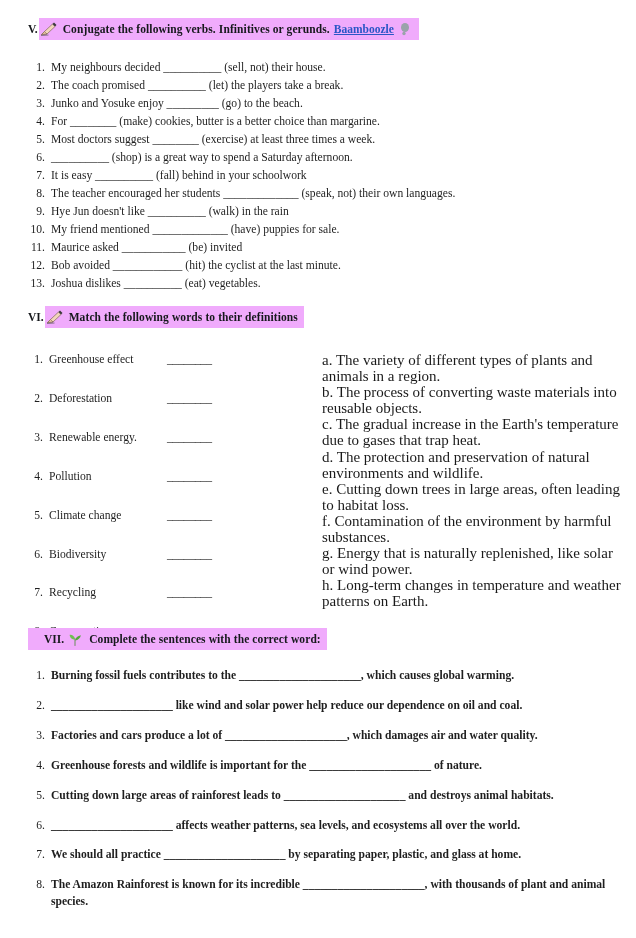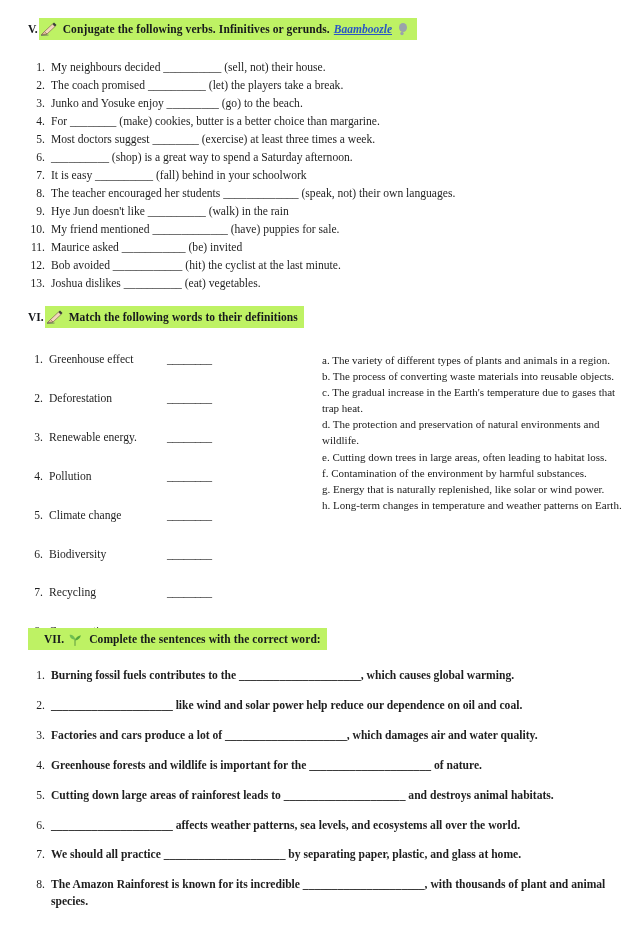--- a/index.html
+++ b/index.html
@@ -29,39 +29,38 @@
     color: #16181c;
     white-space: nowrap;
   }
   .roman {
     font-weight: bold;
     font-size: 11.5px;
     padding-right: 1px;
     color: #16181c;
   }
   .band {
-    background: #bef264;
+    background: #f0abfc;
     height: 22px;
     display: flex;
     align-items: center;
     padding-right: 6px;
   }
   .band .icon-slot {
     display: inline-flex;
     align-items: center;
     justify-content: center;
     width: 19px;
     height: 18px;
     flex: 0 0 auto;
   }
   .band .head-text { padding-left: 5px; letter-spacing: .1px; }
   .link {
     color: #2a56c6;
     text-decoration: underline;
-    font-style: italic;
   }
   .trail-emoji {
     display: inline-flex;
     align-items: center;
     padding-left: 5px;
     width: 14px;
   }
 
   
   .list { position: absolute; }
@@ -88,21 +87,21 @@
   #match-left .item { margin-bottom: 22.5px; align-items: baseline; }
   #match-left .num { width: 13px; }
   #match-left .word { display: inline-block; min-width: 118px; }
   #match-left .blank { letter-spacing: -0.2px; }
 
   #match-right {
     position: absolute;
     left: 322px;
     top: 352px;
     width: 300px;
-    font-size: 11px;
+    font-size: 15px;
     line-height: 16.1px;
   }
   #match-right .def { margin: 0; }
 
   
   #list-vii { left: 28px; top: 668px; width: 600px; }
   #list-vii .item { margin-bottom: 13.5px; }
   #list-vii .num { width: 17px; }
   #list-vii .txt { padding-right: 4px; font-weight: bold; }
 

